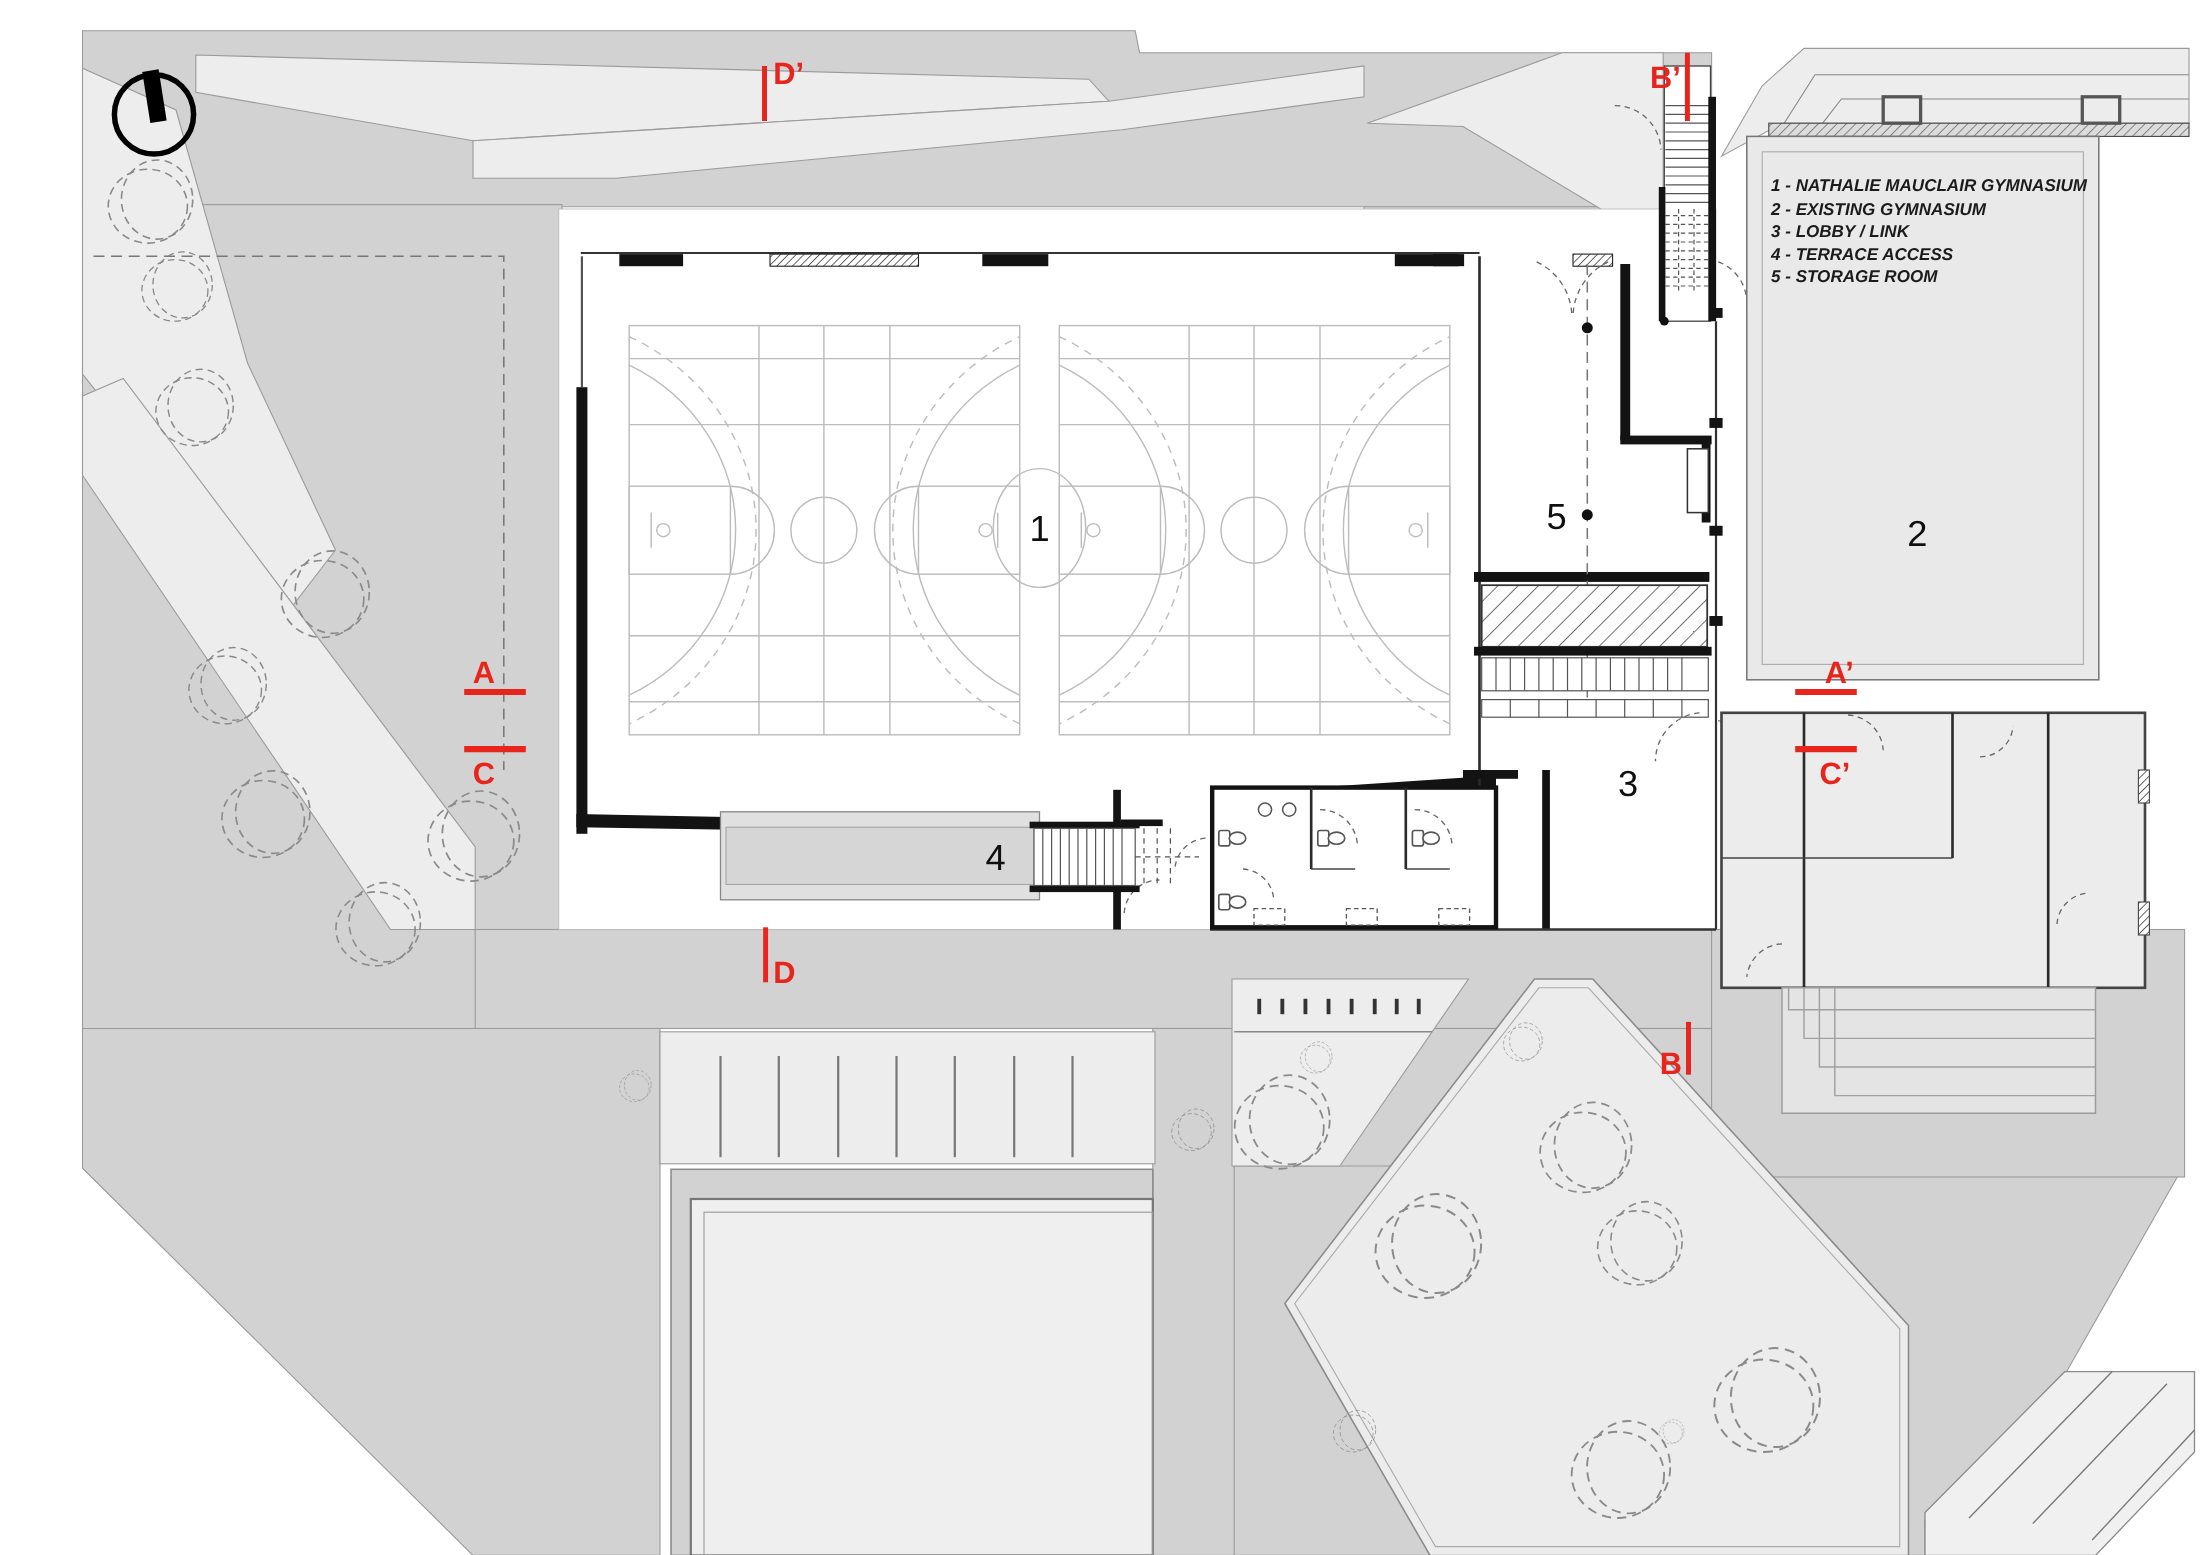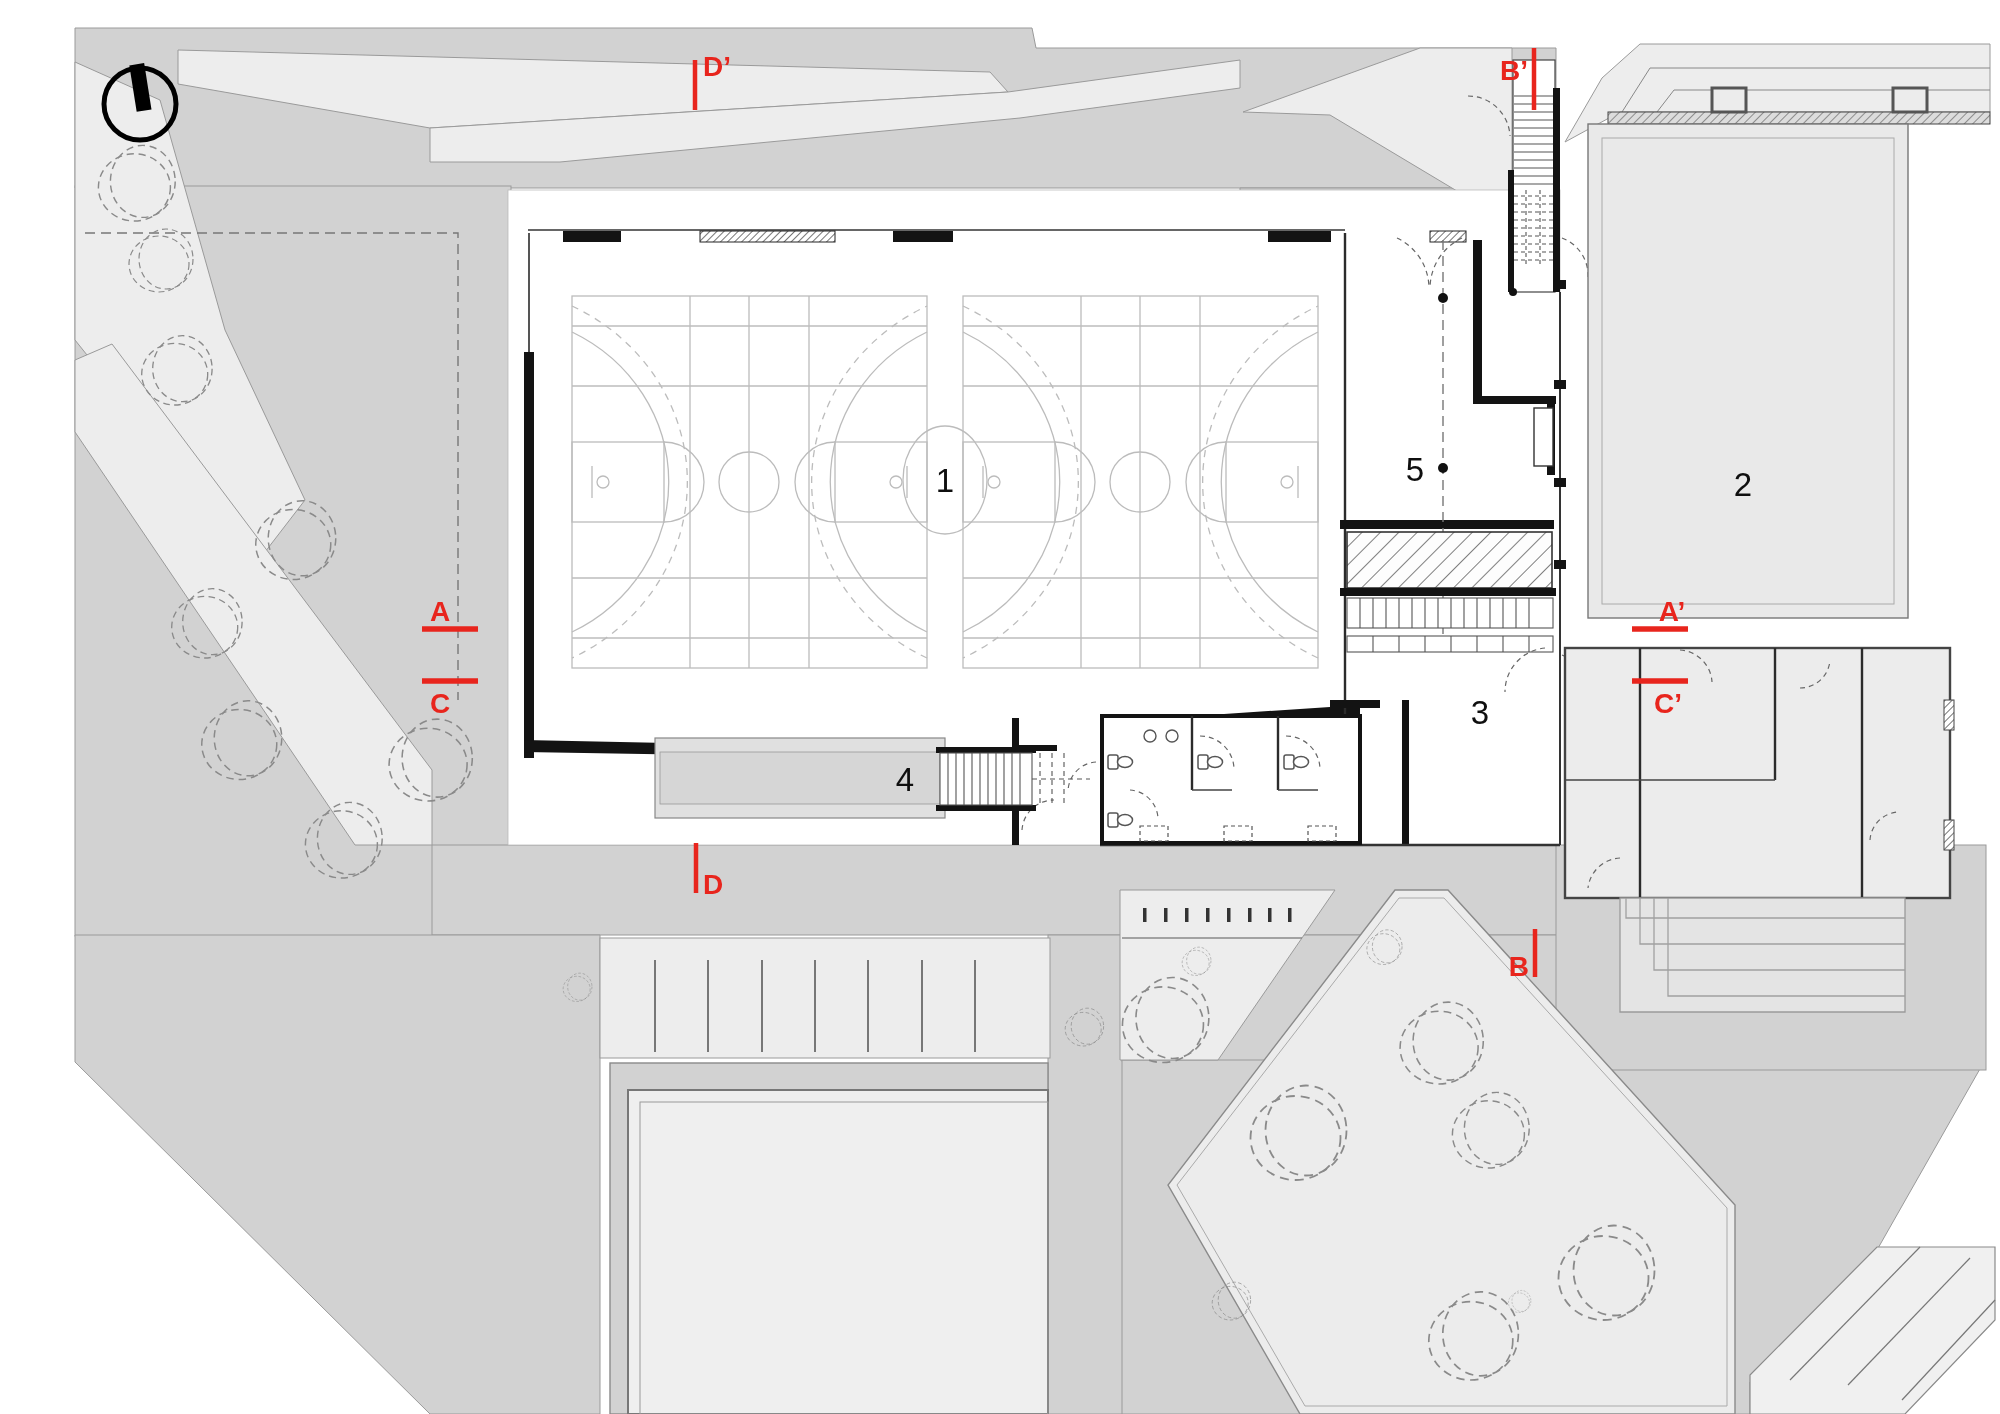--- a/index.html
+++ b/index.html
@@ -412,14 +412,21 @@
     <line class="sec-line" x1="696" y1="843" x2="696" y2="893" stroke-width="4.5"></line>
     <text class="sec-text" x="703" y="894">D</text>
   </g>
   <g>
     <line class="sec-line" x1="1535" y1="929" x2="1535" y2="977" stroke-width="4.5"></line>
     <text class="sec-text" x="1529" y="976" text-anchor="end">B</text>
   </g>
 </g>
 </svg>
 
-
+<div class="legend">
+  <div>1 - NATHALIE MAUCLAIR GYMNASIUM</div>
+  <div>2 - EXISTING GYMNASIUM</div>
+  <div>3 - LOBBY / LINK</div>
+  <div>4 - TERRACE ACCESS</div>
+  <div>5 - STORAGE ROOM</div>
 </div>
 
+</div>
+
 </body></html>

